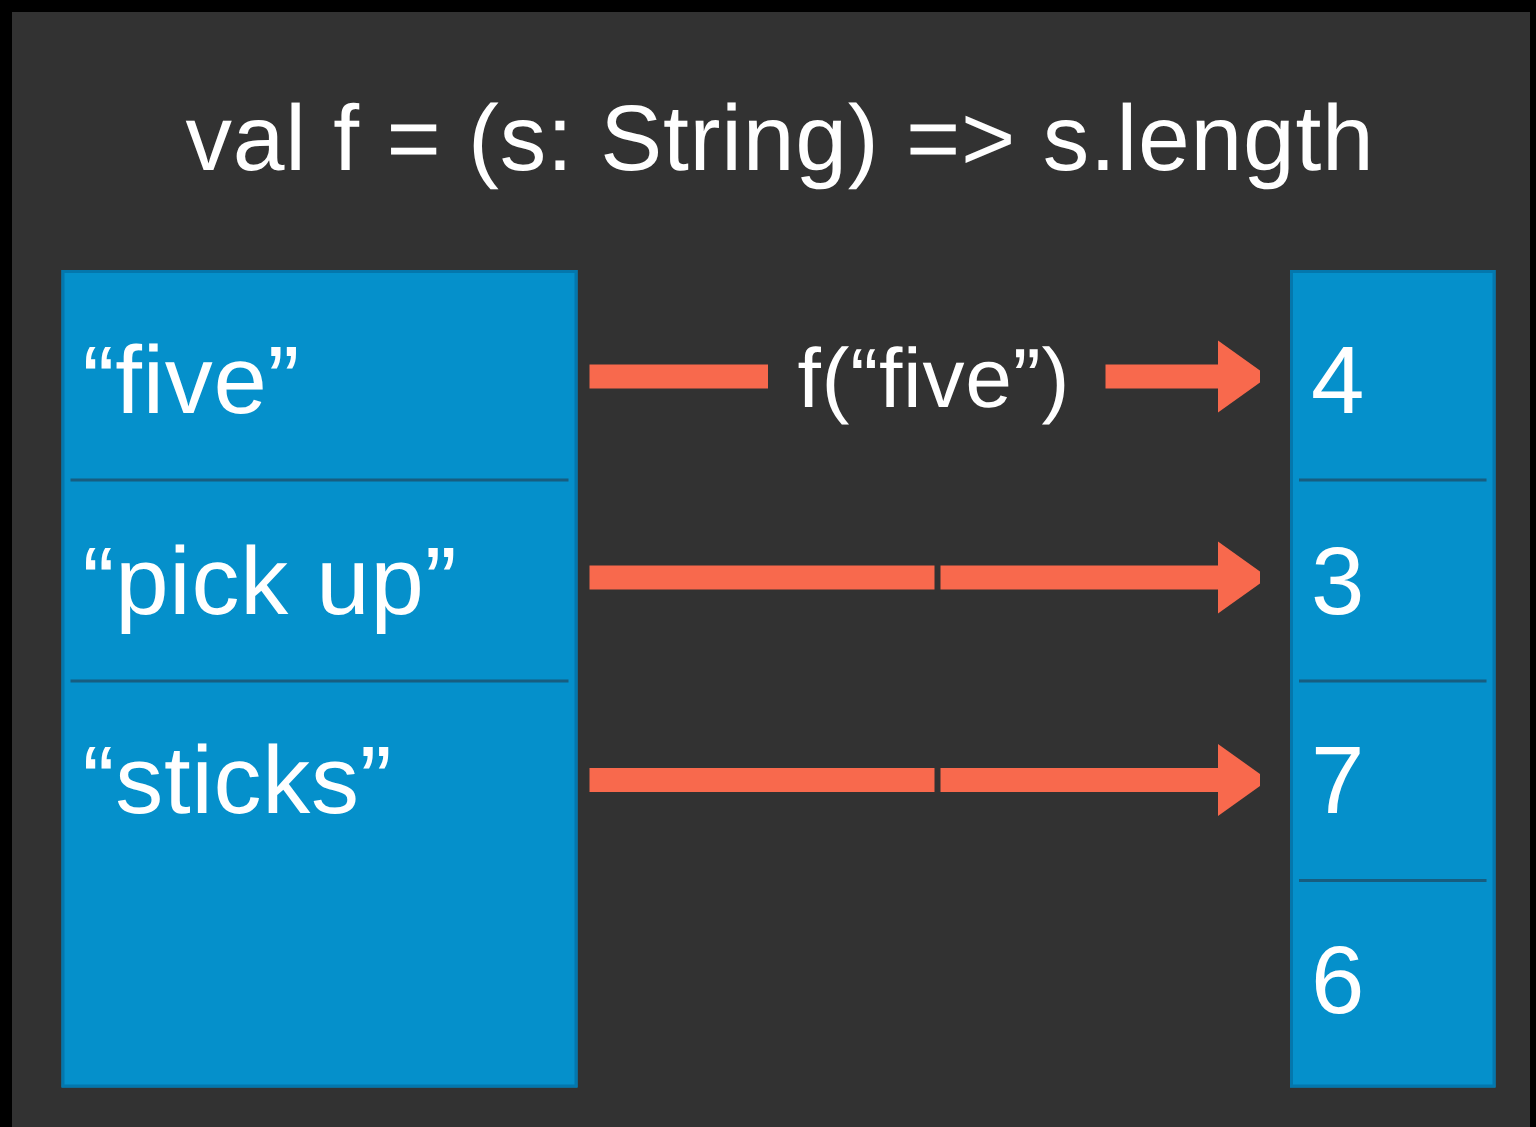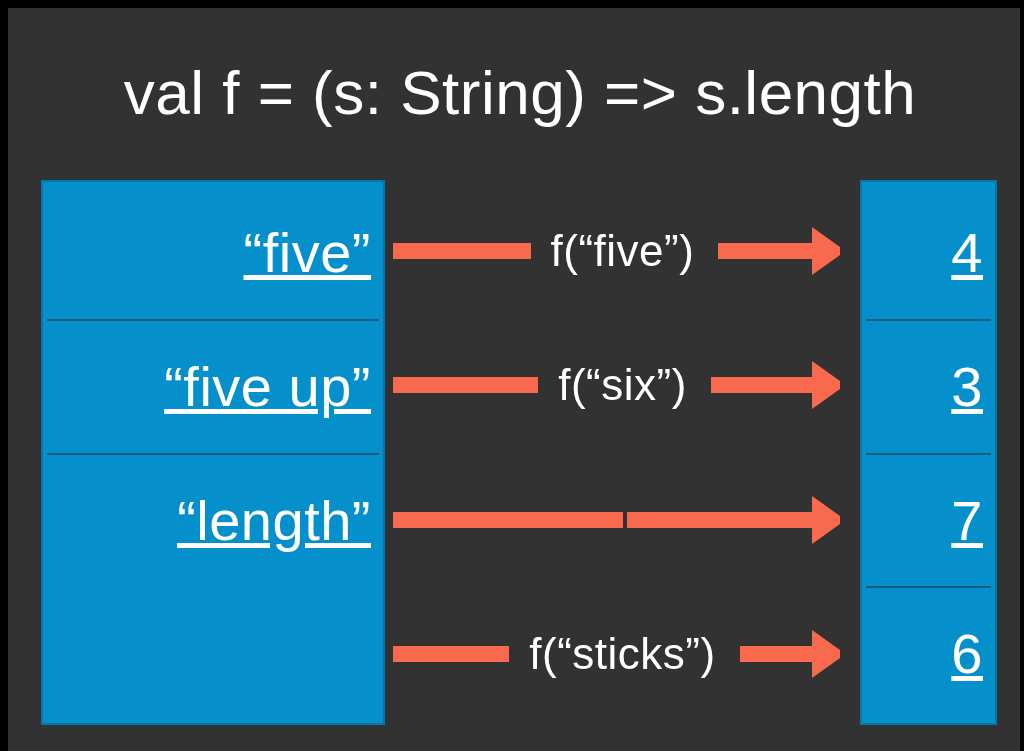--- a/index.html
+++ b/index.html
@@ -46,27 +46,26 @@
     border: 2px solid var(--box-border);
     display: grid;
     grid-template-rows: repeat(4, 1fr);
   }
   .col-left  { left: 33px;  width: 344px; }
   .col-right { left: 852px; width: 137px; }
 
   .cell {
     display: flex;
     align-items: center;
-    justify-content: flex-end;
+    justify-content: flex-start;
     color: var(--text);
-    font-size: 56px;
+    font-size: 64px;
     font-weight: 300;
     letter-spacing: 0.5px;
     white-space: nowrap;
-    text-decoration: underline;
   }
   .cell + .cell { border-top: 2px solid var(--row-divider); }
 
   .middle {
     position: absolute;
     top: 172px;
     left: 377px;
     width: 475px;
     height: 545px;
     display: grid;
@@ -77,21 +76,21 @@
     align-items: center;
   }
   .connector {
     flex: 1;
     min-width: 22px;
     height: 16px;
     background: var(--arrow);
   }
   .call {
     color: var(--text);
-    font-size: 44px;
+    font-size: 56px;
     font-weight: 300;
     letter-spacing: 0.5px;
     white-space: nowrap;
     padding: 0 20px;
   }
   .arrow {
     flex: 1;
     min-width: 44px;
     display: flex;
     align-items: center;
@@ -115,54 +114,45 @@
 
 <div class="canvas">
 
   <div class="title">val f = (s: String) =&gt; s.length</div>
 
   <div class="col col-left">
     <div class="cell">
       <span>“five”</span>
     </div>
     <div class="cell">
-      <span>“five up”</span>
+      <span>“pick up”</span>
     </div>
     <div class="cell">
-      <span>“length”</span>
+      <span>“sticks”</span>
     </div>
   </div>
 
   <div class="middle">
     <div class="mrow">
       <div class="connector"></div>
       <div class="call">f(“five”)</div>
       <div class="arrow">
         <div class="shaft"></div>
         <div class="head"></div>
       </div>
     </div>
     <div class="mrow">
       <div class="connector"></div>
-      <div class="call">f(“six”)</div>
       <div class="arrow">
         <div class="shaft"></div>
         <div class="head"></div>
       </div>
     </div>
     <div class="mrow">
       <div class="connector"></div>
-      <div class="arrow">
-        <div class="shaft"></div>
-        <div class="head"></div>
-      </div>
-    </div>
-    <div class="mrow">
-      <div class="connector"></div>
-      <div class="call">f(“sticks”)</div>
       <div class="arrow">
         <div class="shaft"></div>
         <div class="head"></div>
       </div>
     </div>
   </div>
 
   <div class="col col-right">
     <div class="cell">
       <span>4</span>

